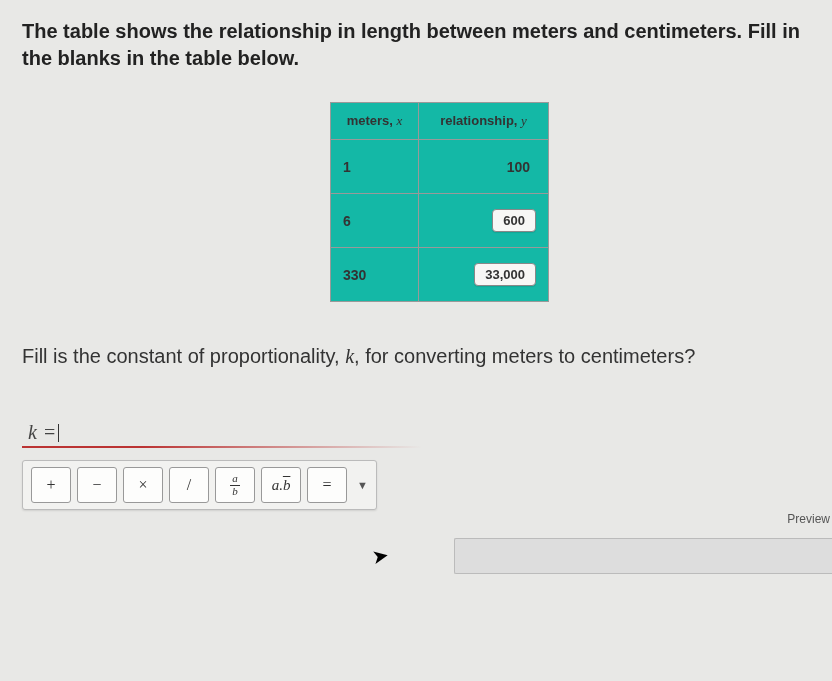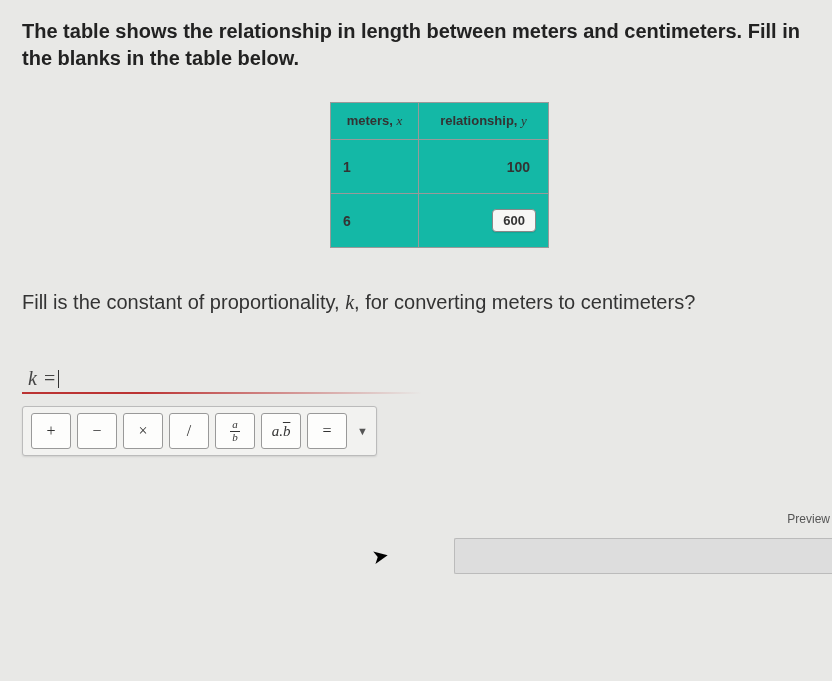--- a/index.html
+++ b/index.html
@@ -219,20 +219,24 @@
     </thead>
     <tbody>
         <tr>
           <td class="m">1</td>
           <td class="c"><span class="static-val">100</span></td>
         </tr>
         <tr>
           <td class="m">6</td>
           <td class="c"><span class="ans-chip">600</span></td>
         </tr>
+        <tr>
+          <td class="m">330</td>
+          <td class="c"><span class="ans-chip">33,000</span></td>
+        </tr>
       </tbody>
   </table>
 </div>
 
 <div class="question2">
   <span>Fill is the constant of proportionality, </span><span class="kvar">k</span><span>, for converting meters to centimeters?</span>
 </div>
 
 <div class="answer-row">
   <div class="k-equals">

